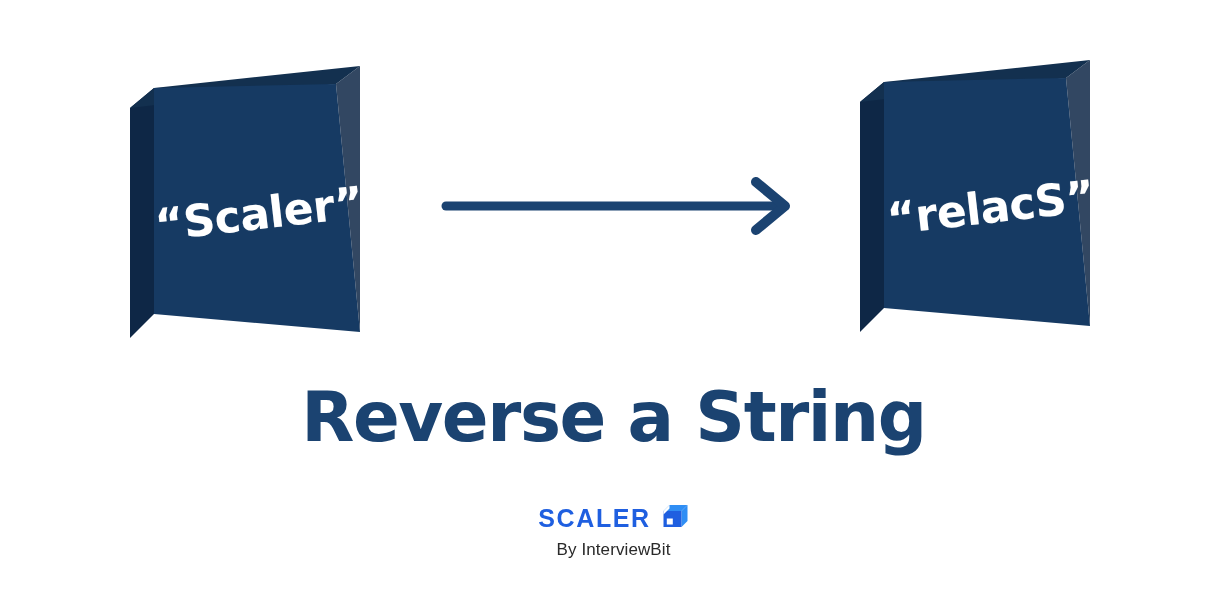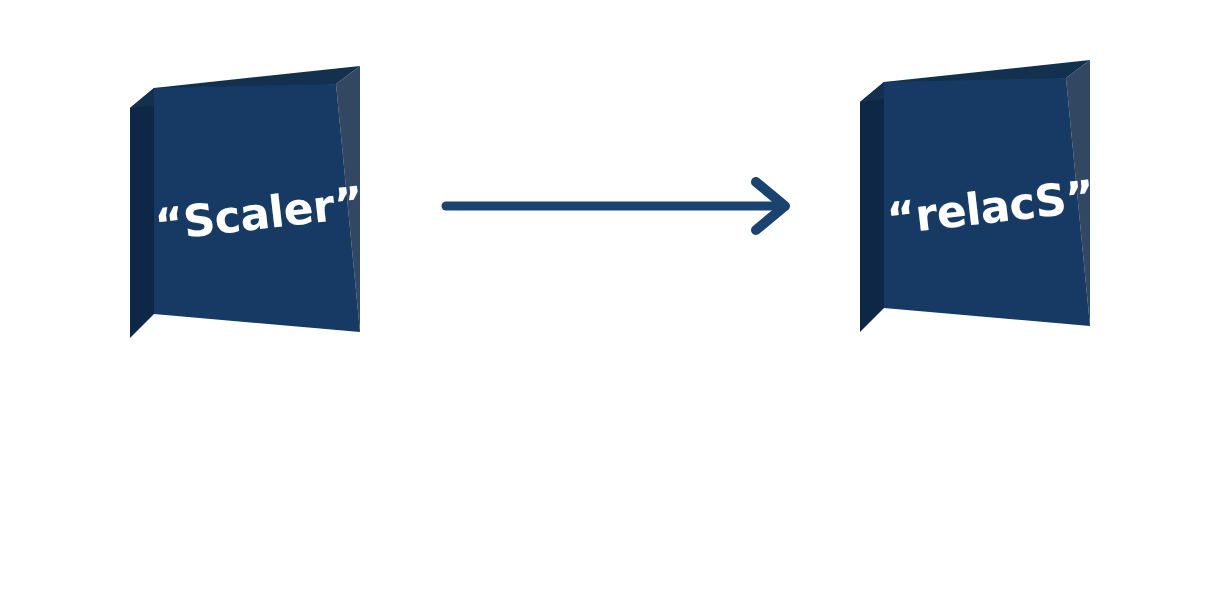--- a/index.html
+++ b/index.html
@@ -156,15 +156,34 @@
       <polygon points="2,46 26,26 26,252 2,276" fill="#0e2746"></polygon>
       <polygon points="2,46 26,26 232,4 208,22" fill="#13304f"></polygon>
       <polygon points="26,26 208,22 232,270 26,252" fill="#163a63"></polygon>
       <polygon points="208,22 232,4 232,270 208,22" fill="#0e2746" opacity="0.85"></polygon>
     </svg>
     <div class="slab-label">
       <span>“relacS”</span>
     </div>
   </div>
 
+  <div id="title">Reverse a String</div>
 
+  <div id="footer">
+    <div id="logo-row">
+      <div id="logo-wordmark">SCALER</div>
+      <svg id="logo-cube" width="27" height="28" viewBox="0 0 27 28">
+
+        <polygon points="7.5,1 25.5,1 19.5,7 1.5,7" fill="#2f8ef4"></polygon>
+
+        <polygon points="25.5,1 25.5,17 19.5,23 19.5,7" fill="#2f8ef4"></polygon>
+
+        <rect x="1.5" y="7" width="18" height="16" fill="#1f5fe0"></rect>
+
+        <rect x="4.8" y="14.5" width="6" height="6" fill="#ffffff"></rect>
+
+        <polygon points="1.5,7 7.5,1 7.5,4.4 1.5,10.4" fill="#ffffff"></polygon>
+      </svg>
+    </div>
+    <div id="footer-tagline">By InterviewBit</div>
+  </div>
 
 </div>
 
 </body></html>

